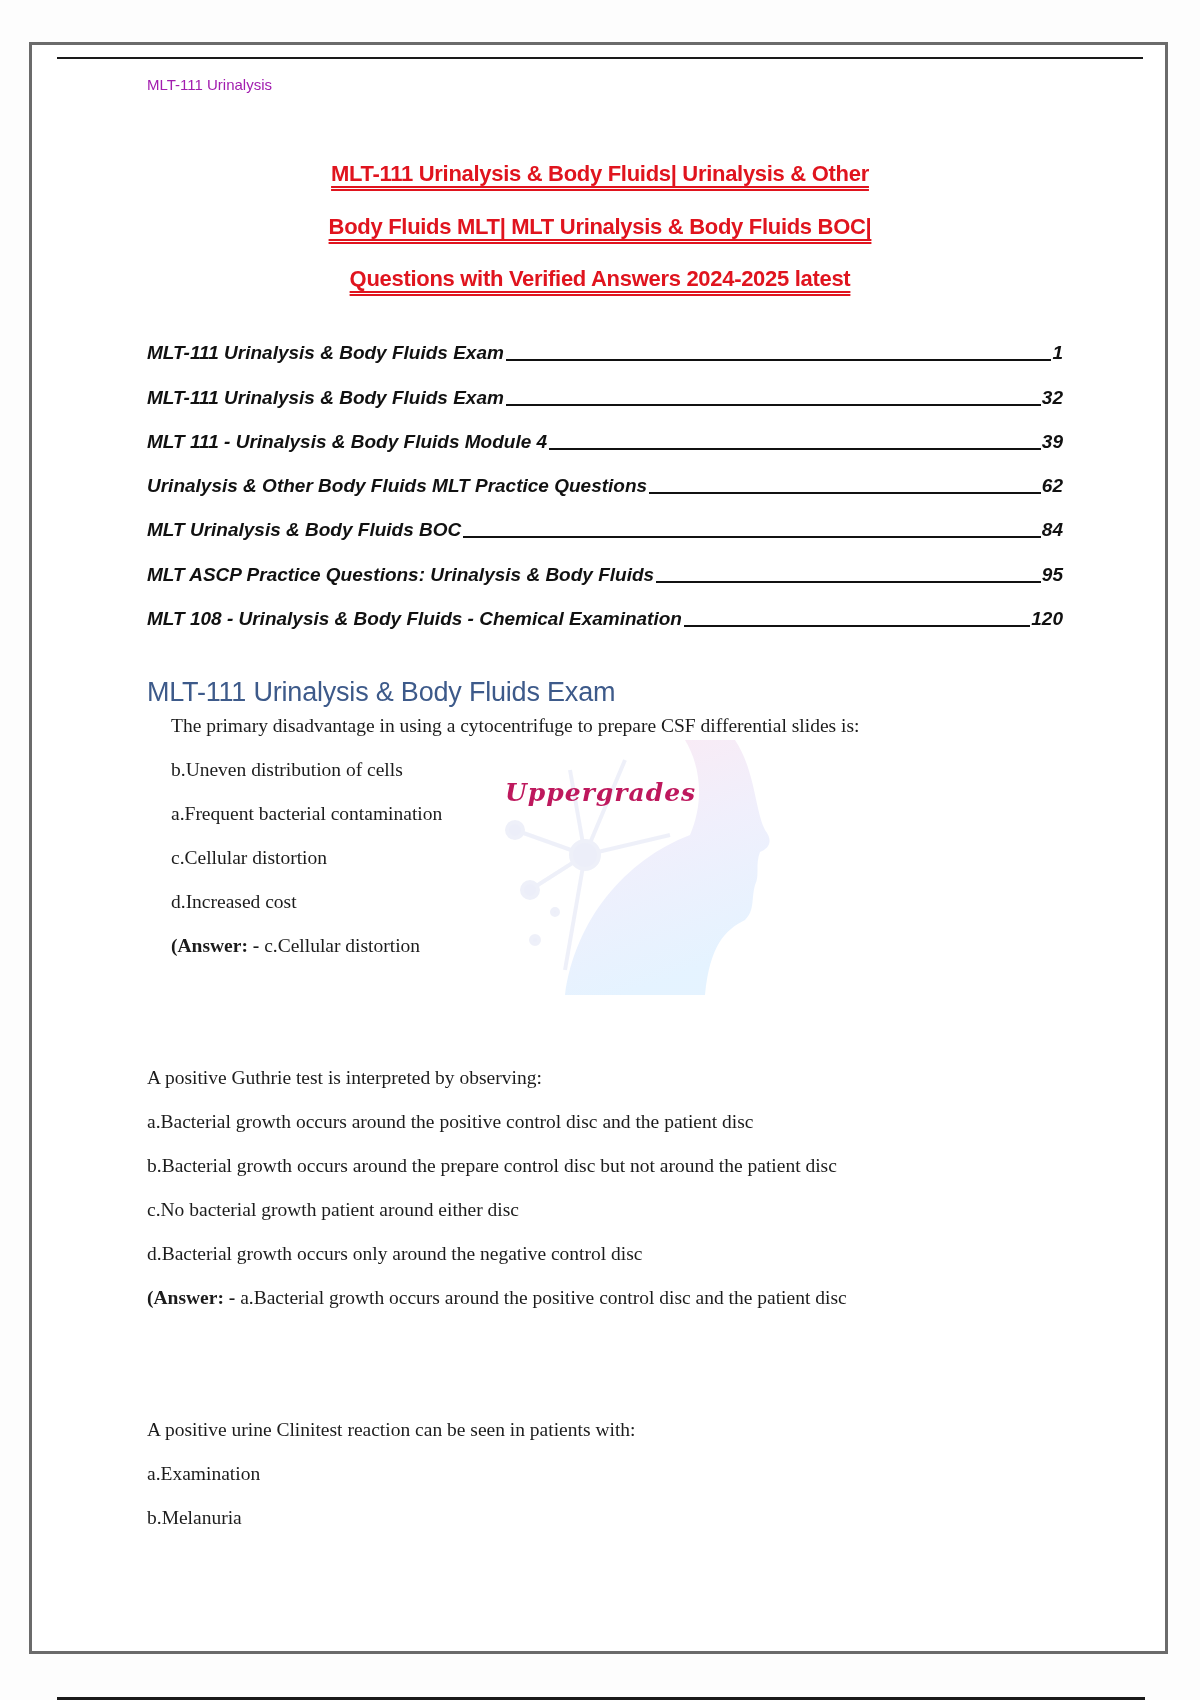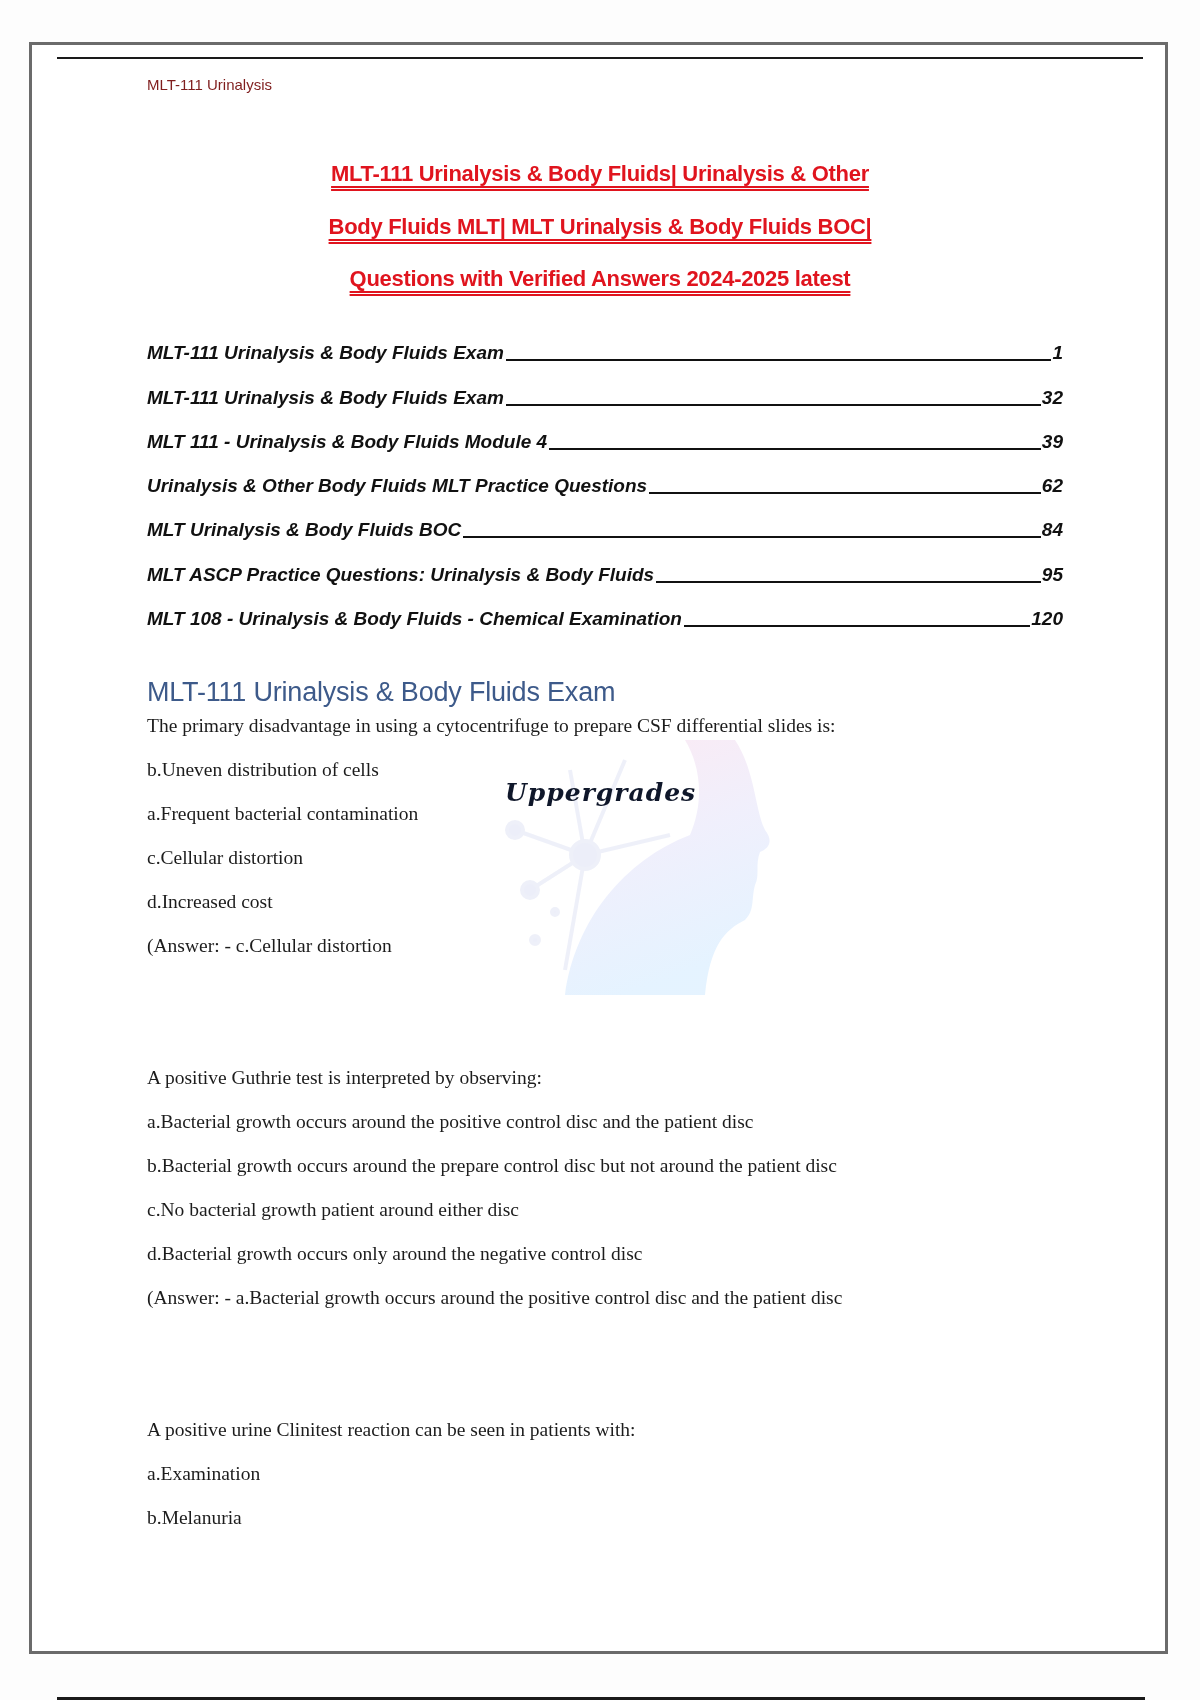--- a/index.html
+++ b/index.html
@@ -12,21 +12,21 @@
     border: 3px solid #6b6b6b; background: #ffffff; box-sizing: content-box;
   }
   .top-rule {
     position: absolute; left: 57px; top: 57px; width: 1086px; height: 2px; background: #1a1a1a;
   }
   .next-rule {
     position: absolute; left: 57px; top: 1697px; width: 1088px; height: 3px; background: #1a1a1a;
   }
   .running-header {
     position: absolute; left: 147px; top: 76px; font-family: "Liberation Sans", sans-serif;
-    font-size: 15px; color: #7f1d1d;
+    font-size: 15px; color: #a21caf;
   }
   .doc-title {
     position: absolute; left: 120px; top: 148px; width: 960px; text-align: center;
     font-family: "Liberation Sans", sans-serif; font-weight: bold; font-size: 22px;
     line-height: 52.5px; color: #e0141e; letter-spacing: -0.3px;
   }
   .doc-title span {
     text-decoration: underline; text-decoration-style: double; text-decoration-color: #e0141e;
     text-underline-offset: 5px; text-decoration-thickness: 2px;
   }
@@ -40,25 +40,25 @@
     flex: 1; border-bottom: 2px solid #111; margin: 0 1px 9px 2px; height: 1px;
   }
   .toc-row .pg { min-width: 10px; text-align: right; padding-bottom: 6px; }
   .toc-row .lbl { padding-bottom: 6px; white-space: nowrap; }
   .section-heading {
     position: absolute; left: 147px; top: 677px; font-family: "Liberation Sans", sans-serif;
     font-size: 27px; color: #3d5a8a; letter-spacing: -0.2px;
   }
   .q-block { position: absolute; left: 147px; font-size: 19.5px; color: #1c1c1c; }
   .q-line { height: 44px; line-height: 44px; white-space: nowrap; }
-  .q-line b { font-weight: normal; }
+  .q-line b { font-weight: bold; }
   .watermark { position: absolute; left: 455px; top: 740px; width: 330px; height: 280px; pointer-events: none; }
   .wm-text {
     position: absolute; left: 505px; top: 778px; font-family: "DejaVu Serif", serif; font-style: italic;
-    font-weight: bold; font-size: 25px; color: #0f172a; letter-spacing: 1px; pointer-events: none;
+    font-weight: bold; font-size: 25px; color: #be185d; letter-spacing: 1px; pointer-events: none;
   }
 </style>
 </head>
 <body>
 
 <div class="page"></div>
 <div class="top-rule"></div>
 
 <div class="running-header">MLT-111 Urinalysis</div>
 
@@ -126,21 +126,21 @@
     <circle cx="60" cy="90" r="8"></circle>
     <circle cx="75" cy="150" r="8"></circle>
     <circle cx="80" cy="200" r="4"></circle>
     <circle cx="100" cy="172" r="3"></circle>
   </g>
 </svg>
 <div class="wm-text">Uppergrades</div>
 
 <div class="section-heading">MLT-111 Urinalysis &amp; Body Fluids Exam</div>
 
-<div class="q-block" style="top:704px;">
+<div class="q-block" style="top:704px;margin-left:24px;">
   <div class="q-line">The primary disadvantage in using a cytocentrifuge to prepare CSF differential slides is:</div>
   <div class="q-line">b.Uneven distribution of cells</div>
   <div class="q-line">a.Frequent bacterial contamination</div>
   <div class="q-line">c.Cellular distortion</div>
   <div class="q-line">d.Increased cost</div>
   <div class="q-line"><b>(Answer: -</b><span> c.Cellular distortion</span></div>
 </div>
 
 <div class="q-block" style="top:1056px;">
   <div class="q-line">A positive Guthrie test is interpreted by observing:</div>

